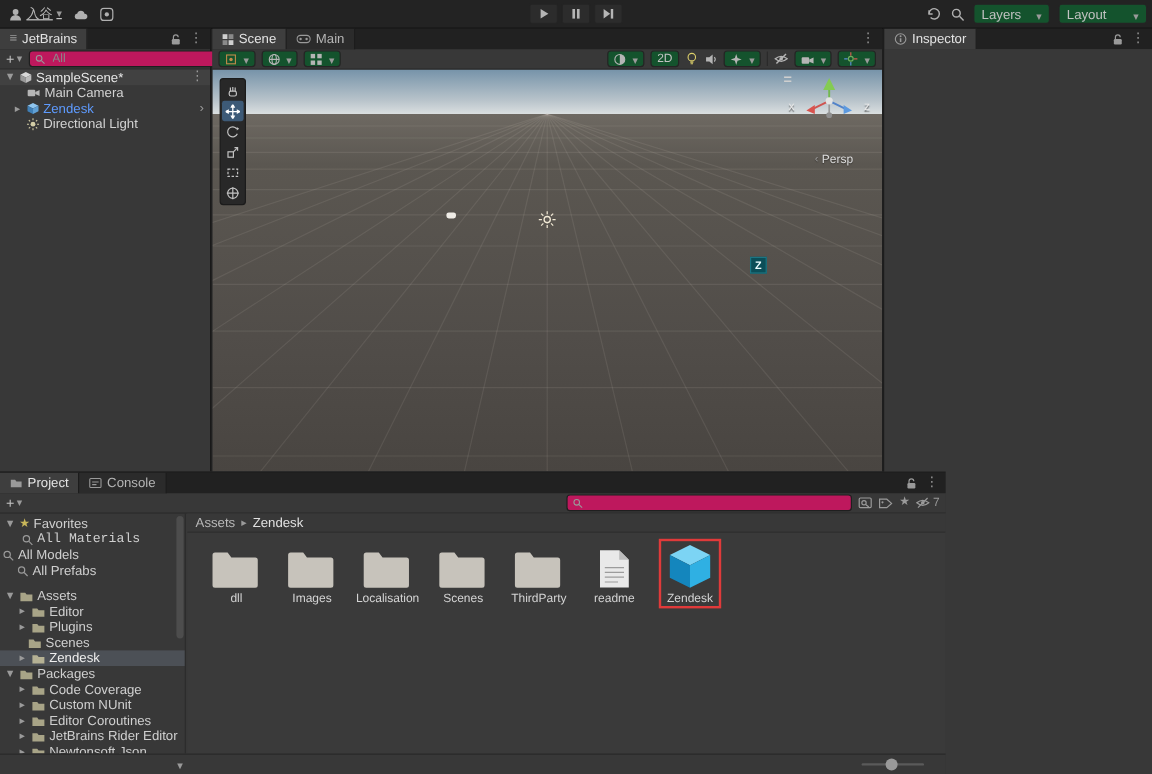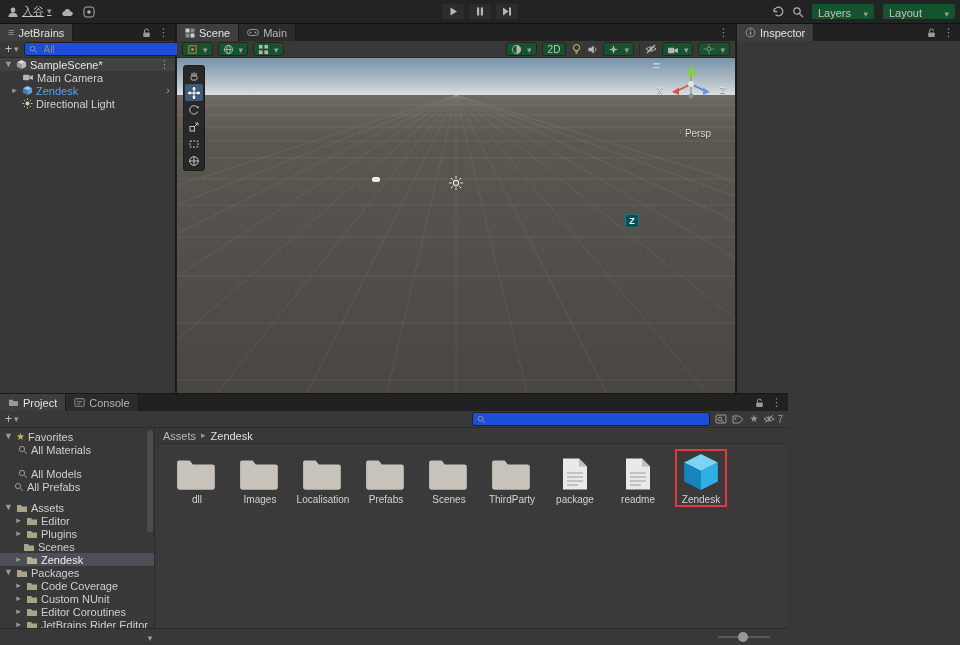--- a/index.html
+++ b/index.html
@@ -30,21 +30,21 @@
 
   .tabstrip{height:17px;background:#212121;display:flex;align-items:stretch;position:relative;}
   .tab{padding:0 8px;display:flex;align-items:center;gap:4px;background:#2b2b2b;color:#b5b5b5;
     border-right:1px solid #1c1c1c;font-size:11px;}
   .tab.active{background:#3e3e3e;color:#e3e3e3;}
   .strip-right{margin-left:auto;display:flex;align-items:center;gap:7px;padding-right:6px;}
 
   .ptoolbar{height:17px;background:#383838;border-bottom:1px solid #2c2c2c;display:flex;
     align-items:center;gap:5px;padding:0 5px;}
   .addbtn{display:flex;align-items:center;gap:2px;color:#c2c2c2;font-size:12px;}
-  .searchbox{flex:1;display:flex;align-items:center;gap:4px;height:14px;background:#1d4ed8;
+  .searchbox{flex:1;display:flex;align-items:center;gap:4px;height:14px;background:#be185d;
     border:1px solid #1f1f1f;border-radius:3px;padding:0 4px;}
   .searchbox input{flex:1;background:transparent;border:none;outline:none;color:#bdbdbd;
     font-size:10px;font-family:"Liberation Sans",sans-serif;min-width:10px;}
   .searchbox input::placeholder{color:#8a8a8a;}
 
   
   .hrow{height:13px;display:flex;align-items:center;gap:3px;padding-left:4px;font-size:11px;color:#d2d2d2;}
   .hrow .twisty{width:9px;text-align:center;}
   .hrow.scene-root{background:#414141;}
   .hrow .spacer{flex:1;}
@@ -608,30 +608,30 @@
       <span style="font-size:10px;color:#9a9a9a;">7</span>
     </span>
   </div>
 
   <div class="ptree">
     <div class="prow">
       <span class="twisty glyph">▼</span>
       <span class="glyph big" style="color:#c9b75a;font-size:10px;">★</span>
       <span>Favorites</span>
     </div>
-    <div class="prow" style="padding-left:18px;">
+    <div class="prow" style="padding-left:18px;font-family:Liberation Mono, monospace;">
       <span>
           <svg width="10" height="10" viewBox="0 0 10 10">
             <circle cx="4" cy="4" r="2.6" fill="none" stroke="#9a9a9a"></circle>
             <line x1="6.1" y1="6.1" x2="9" y2="9" stroke="#9a9a9a"></line>
           </svg>
         </span>
       <span>All Materials</span>
     </div>
-    <div class="prow" style="padding-left:18px;margin-top:11px;">
+    <div class="prow" style="padding-left:2px;">
       <span>
           <svg width="10" height="10" viewBox="0 0 10 10">
             <circle cx="4" cy="4" r="2.6" fill="none" stroke="#9a9a9a"></circle>
             <line x1="6.1" y1="6.1" x2="9" y2="9" stroke="#9a9a9a"></line>
           </svg>
         </span>
       <span>All Models</span>
     </div>
     <div class="prow" style="padding-left:14px;">
       <span>
@@ -779,52 +779,29 @@
             </svg>
           </div>
         <div class="glabel">Localisation</div>
       </div>
       <div class="gitem">
         <div class="gicon">
             <svg width="44" height="36" viewBox="0 0 42 34">
               <path d="M2 6 a2 2 0 0 1 2-2 h10 l3 4 h19 a2 2 0 0 1 2 2 v20 a2 2 0 0 1 -2 2 H4 a2 2 0 0 1 -2-2 Z" fill="#c7c3bb"></path>
             </svg>
           </div>
-        <div class="glabel">Prefabs</div>
-      </div>
-      <div class="gitem">
-        <div class="gicon">
-            <svg width="44" height="36" viewBox="0 0 42 34">
-              <path d="M2 6 a2 2 0 0 1 2-2 h10 l3 4 h19 a2 2 0 0 1 2 2 v20 a2 2 0 0 1 -2 2 H4 a2 2 0 0 1 -2-2 Z" fill="#c7c3bb"></path>
-            </svg>
-          </div>
         <div class="glabel">Scenes</div>
       </div>
       <div class="gitem">
         <div class="gicon">
             <svg width="44" height="36" viewBox="0 0 42 34">
               <path d="M2 6 a2 2 0 0 1 2-2 h10 l3 4 h19 a2 2 0 0 1 2 2 v20 a2 2 0 0 1 -2 2 H4 a2 2 0 0 1 -2-2 Z" fill="#c7c3bb"></path>
             </svg>
           </div>
         <div class="glabel">ThirdParty</div>
-      </div>
-      <div class="gitem">
-        <div class="gicon">
-            <svg width="28" height="36" viewBox="0 0 28 34">
-              <path d="M2 1.5 h16 l8 8 v23 H2 Z" fill="#e9e9e9"></path>
-              <path d="M18 1.5 l8 8 h-8 Z" fill="#bdbdbd"></path>
-              <g stroke="#9c9c9c">
-                <line x1="6" y1="16" x2="22" y2="16"></line>
-                <line x1="6" y1="20" x2="22" y2="20"></line>
-                <line x1="6" y1="24" x2="22" y2="24"></line>
-                <line x1="6" y1="28" x2="17" y2="28"></line>
-              </g>
-            </svg>
-          </div>
-        <div class="glabel">package</div>
       </div>
 
       <div class="gitem">
         <div class="gicon">
             <svg width="28" height="36" viewBox="0 0 28 34">
               <path d="M2 1.5 h16 l8 8 v23 H2 Z" fill="#e9e9e9"></path>
               <path d="M18 1.5 l8 8 h-8 Z" fill="#bdbdbd"></path>
               <g stroke="#9c9c9c">
                 <line x1="6" y1="16" x2="22" y2="16"></line>
                 <line x1="6" y1="20" x2="22" y2="20"></line>

